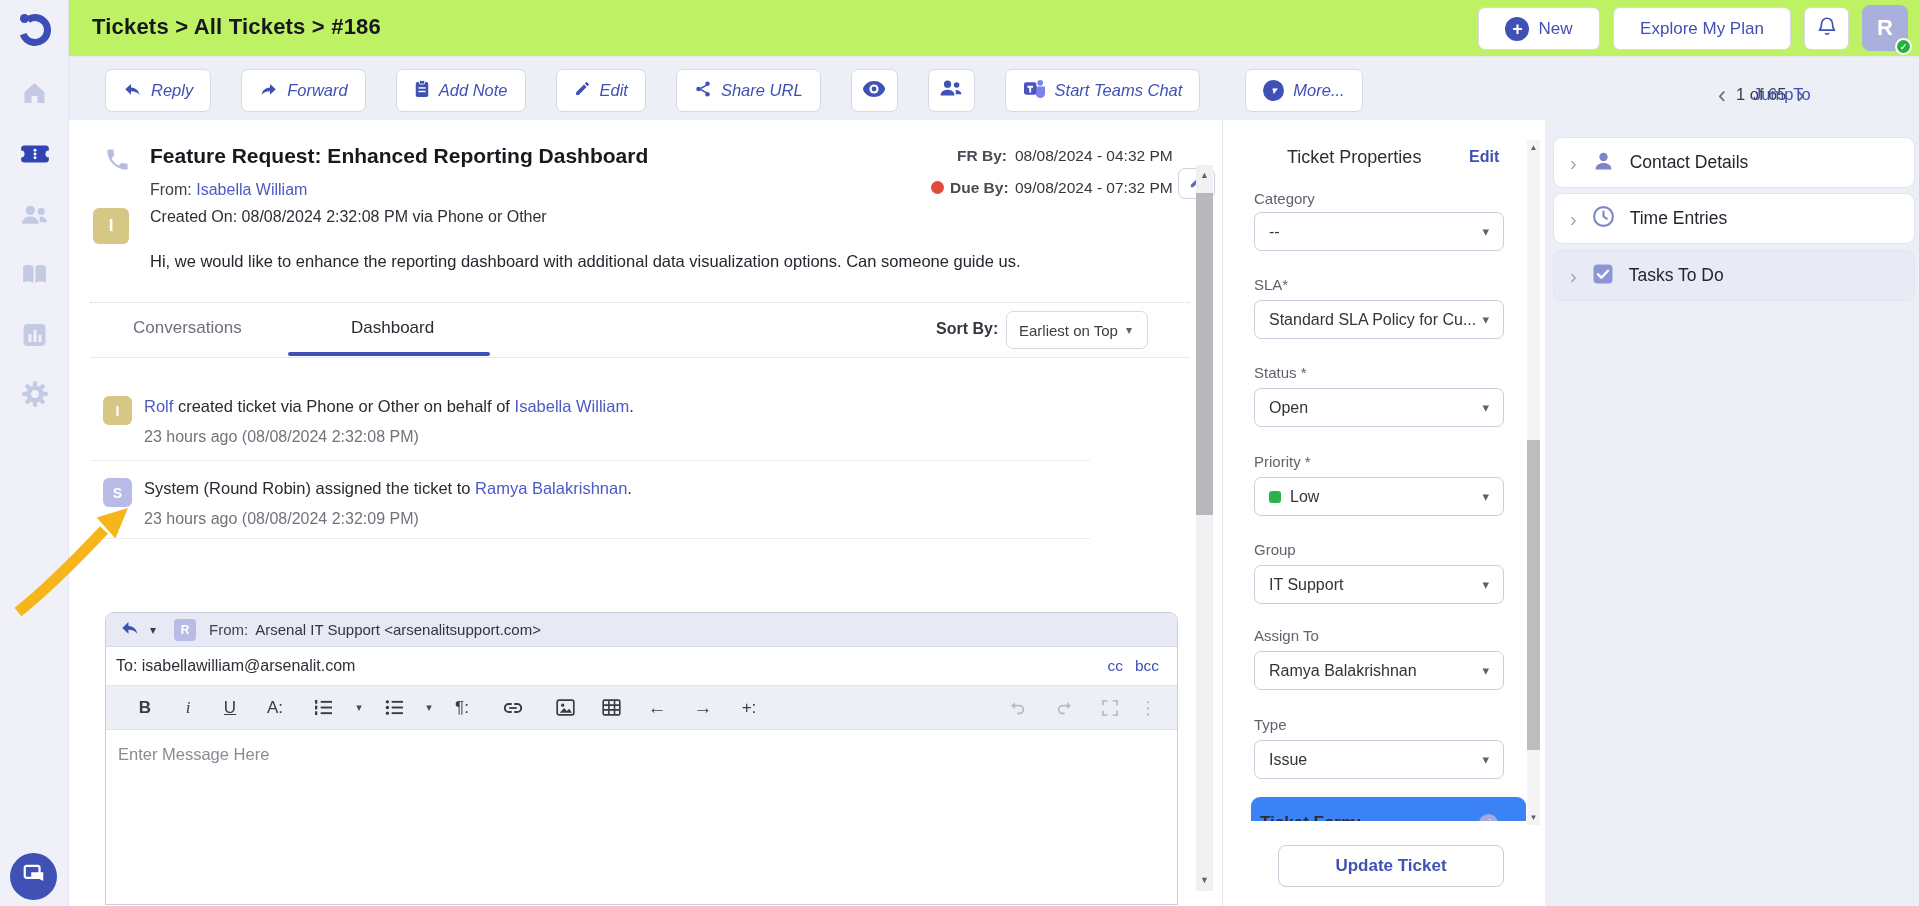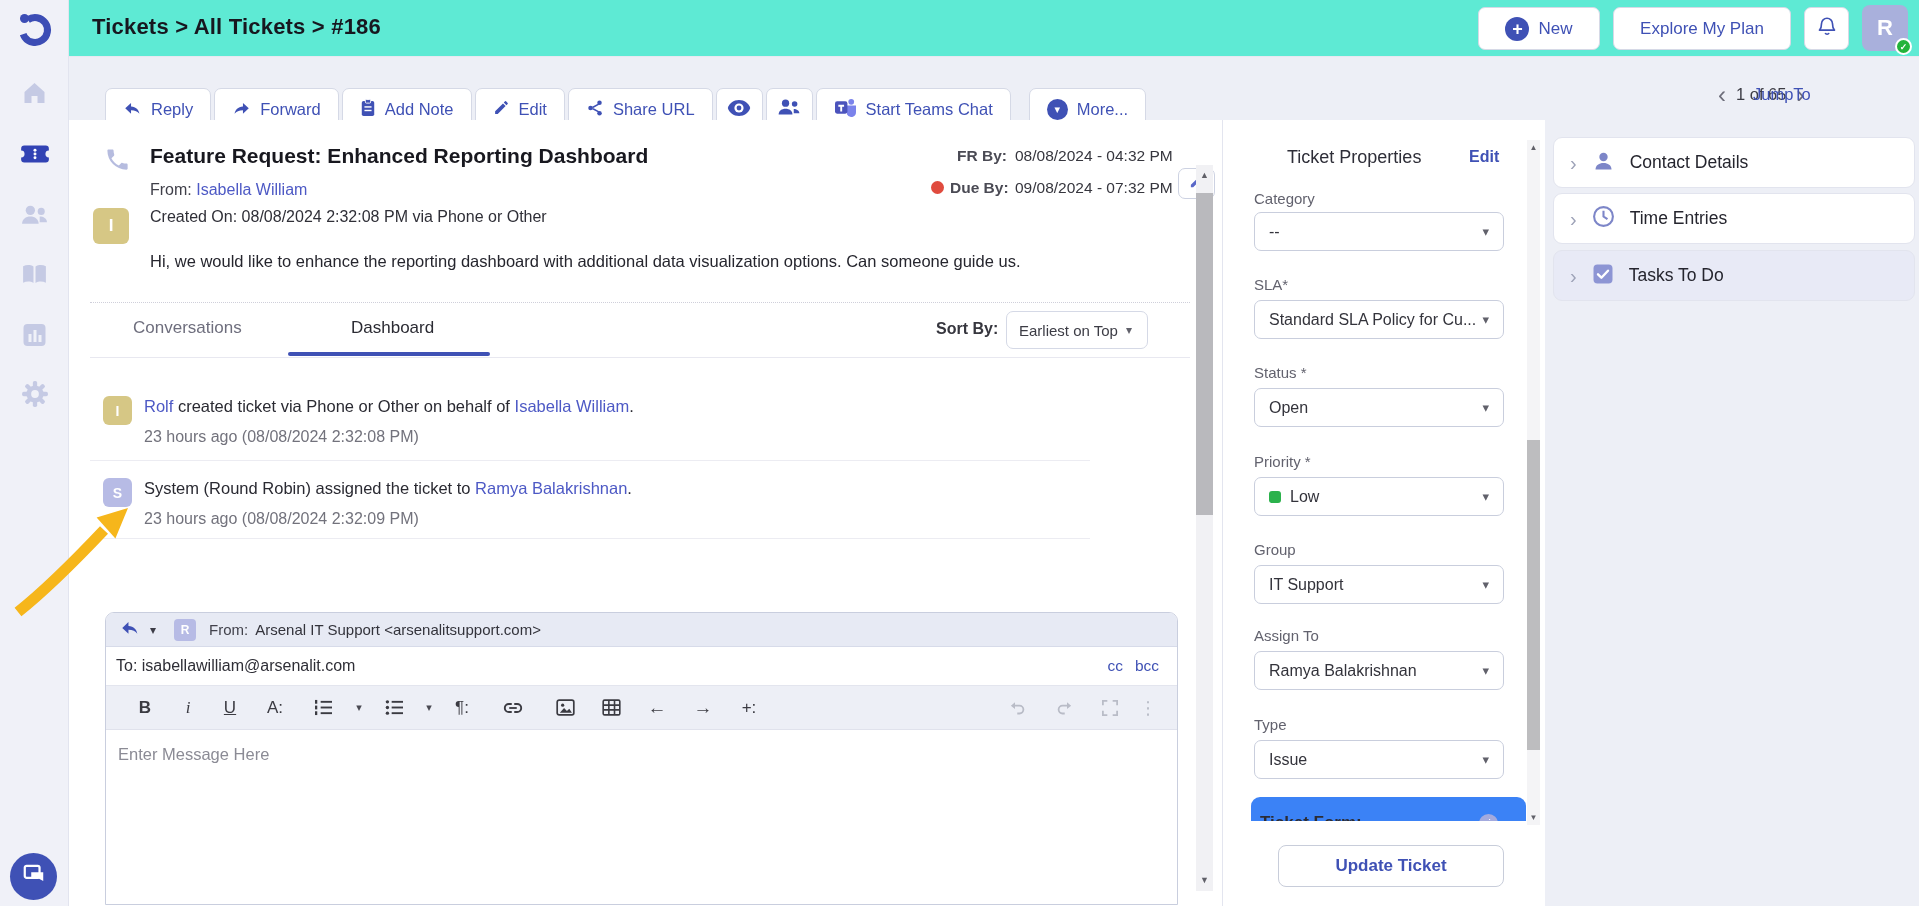--- a/index.html
+++ b/index.html
@@ -12,34 +12,34 @@
   }
   .abs { position:absolute; }
 
   
   .sidebar { left:0; top:0; width:69px; height:906px; background:#f0f1f8; border-right:1px solid #e2e4ef; z-index:5; }
   .side-icon { position:absolute; left:0; width:69px; display:flex; justify-content:center; cursor:pointer; }
   .chat-fab { position:absolute; left:10px; top:853px; width:47px; height:47px; border-radius:50%;
               background:#3f51b5; display:flex; align-items:center; justify-content:center; }
 
   
-  .topbar { left:69px; top:0; width:1850px; height:57px; background:#5eead4; border-bottom:1px solid #e7e9f1; }
+  .topbar { left:69px; top:0; width:1850px; height:57px; background:#bef264; border-bottom:1px solid #e7e9f1; }
   .breadcrumb { position:absolute; left:23px; top:14px; font-size:22px; font-weight:700; color:#17171f; letter-spacing:.2px; }
   .tb-btn { position:absolute; top:7px; height:43px; background:#fff; border:1px solid #d6d9e6; border-radius:7px;
             display:flex; align-items:center; justify-content:center; gap:9px; color:#3f51b5; font-size:17px; font-weight:500; cursor:pointer; }
   .plus-circle { width:24px; height:24px; border-radius:50%; background:#3f51b5; color:#fff; font-size:18px; font-weight:700;
                  display:flex; align-items:center; justify-content:center; line-height:1; }
   .avatar-lg { position:absolute; left:1793px; top:5px; width:46px; height:46px; border-radius:8px; background:#a9b0dc;
                color:#fff; font-size:22px; font-weight:700; display:flex; align-items:center; justify-content:center; cursor:pointer; }
   .presence { position:absolute; right:-4px; bottom:-4px; width:17px; height:17px; border-radius:50%; background:#23b33a;
               border:2px solid #fff; color:#fff; font-size:9px; display:flex; align-items:center; justify-content:center; }
 
   
   .toolbar { left:69px; top:57px; width:1850px; height:63px; background:#edeff6; }
-  .tool-row { position:absolute; left:36px; top:31px; display:flex; gap:3px; }
+  .tool-row { position:absolute; left:36px; top:12px; display:flex; gap:30px;font-style:italic; }
   .t-btn { height:43px; padding:0 17px; background:#fff; border:1px solid #d5d9e6; border-radius:7px;
            display:flex; align-items:center; gap:9px; color:#3f51b5; font-size:16.5px; font-weight:500; cursor:pointer; white-space:nowrap; }
   .t-btn.sq { width:47px; padding:0; justify-content:center; }
   .more-circle { width:21px; height:21px; border-radius:50%; background:#3f51b5; color:#fff; font-size:11px;
                  display:flex; align-items:center; justify-content:center; }
   .pager { position:absolute; left:1649px; top:16px; height:43px; display:flex; align-items:center; gap:10px; }
   .pager .chev { font-size:24px; color:#6d6d7a; line-height:1; cursor:pointer; }
   .pager .count { font-size:16.5px; color:#3c3c45;text-align:center; }
   .jumpto { position:absolute; left:1684px; top:16px; height:43px; display:flex; align-items:center;
             color:#3f51b5; font-size:16.5px; font-weight:500; cursor:pointer; }

